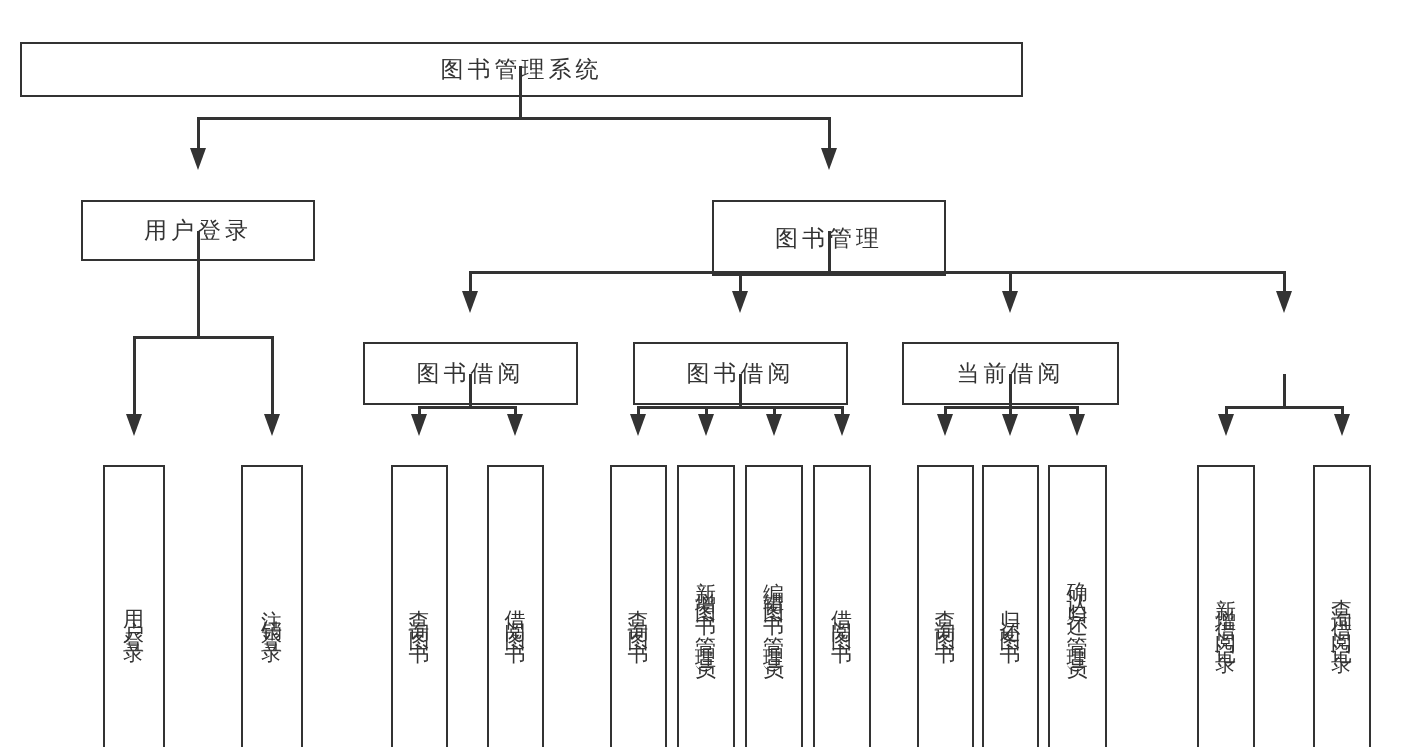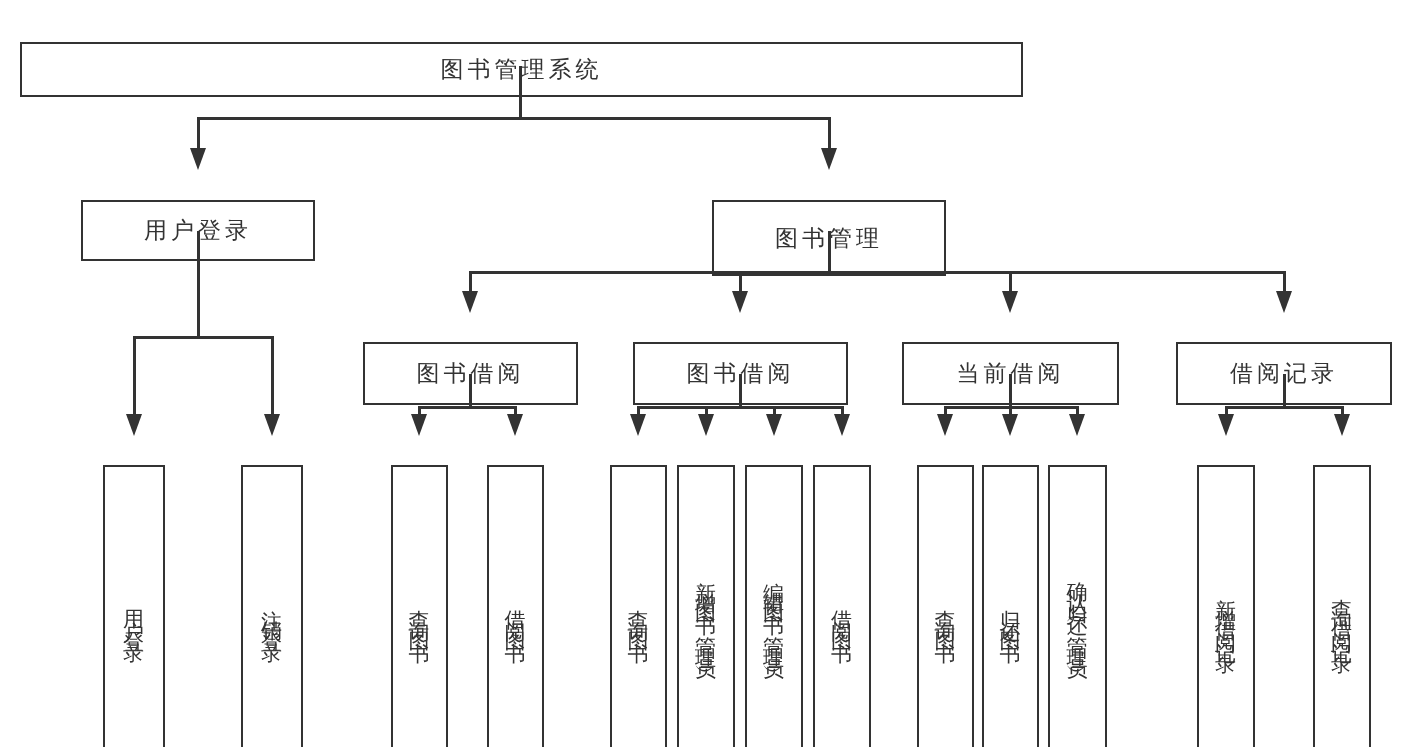--- a/index.html
+++ b/index.html
@@ -71,23 +71,20 @@
   </div>
 
   <div class="box h" style="left:363px;top:313px;width:215px;height:63px">
     <span class="label">图书借阅</span>
   </div>
   <div class="box h" style="left:633px;top:313px;width:215px;height:63px">
     <span class="label">图书借阅</span>
   </div>
   <div class="box h" style="left:902px;top:313px;width:217px;height:63px">
     <span class="label">当前借阅</span>
-  </div>
-  <div class="box h" style="left:1176px;top:313px;width:216px;height:63px">
-    <span class="label">借阅记录</span>
   </div>
 
   <div class="box v" style="left:103px;top:436px;width:62px;height:299px">
     <span class="label">用户登录</span>
   </div>
   <div class="box v" style="left:241px;top:436px;width:62px;height:299px">
     <span class="label">注销登录</span>
   </div>
 
   <div class="box v" style="left:391px;top:436px;width:57px;height:299px">

